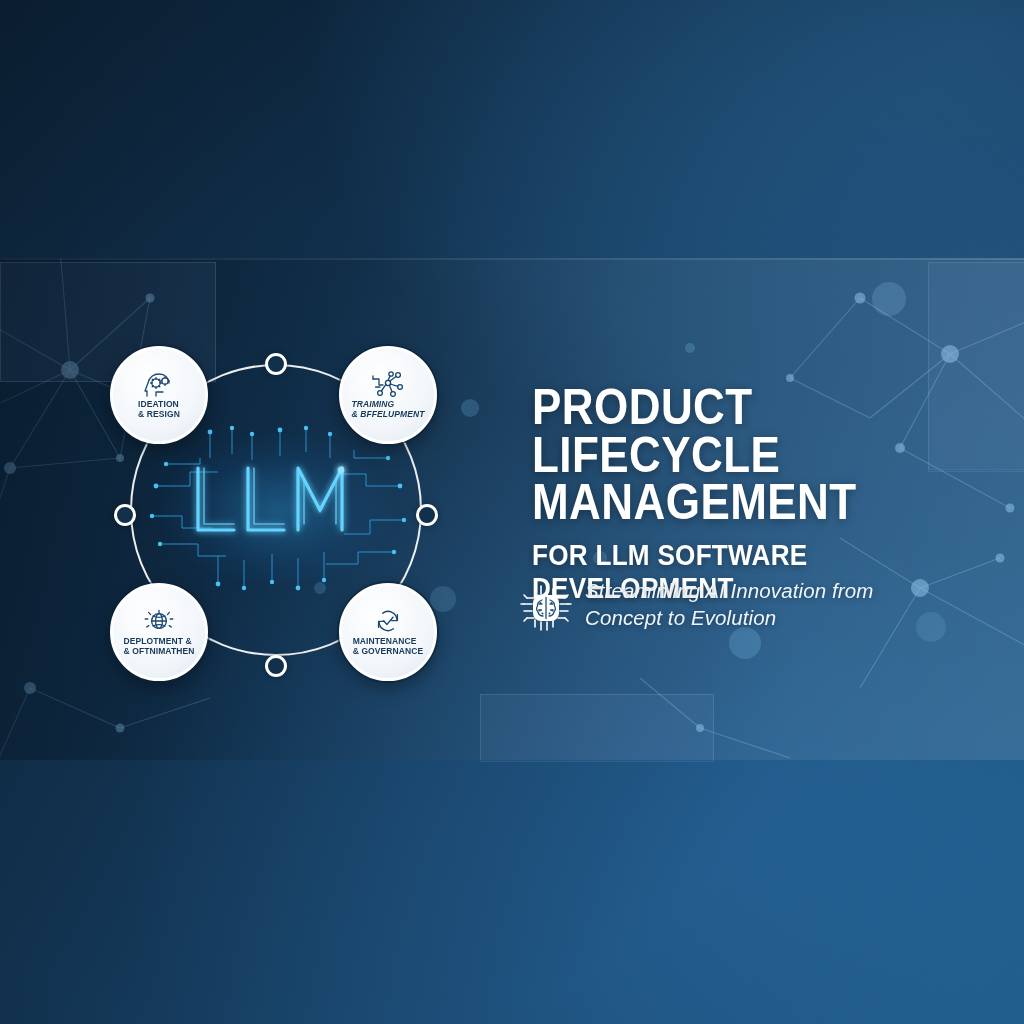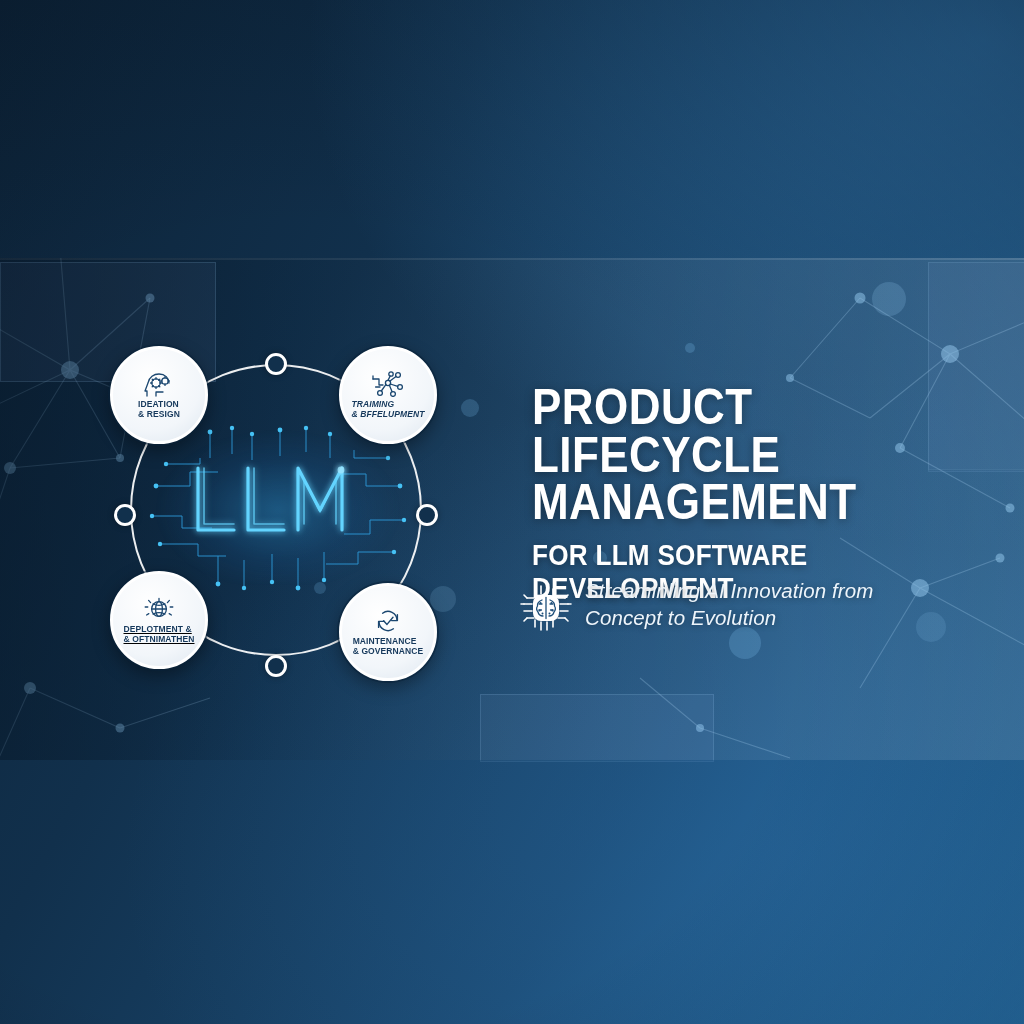--- a/index.html
+++ b/index.html
@@ -45,21 +45,21 @@
     filter:blur(2px);}
   .llm-svg{position:absolute;left:52px;top:88px;width:260px;height:168px;}
 
   .node{position:absolute;width:98px;height:98px;border-radius:50%;
     background:radial-gradient(circle at 40% 32%,#ffffff 0%,#f2f6fa 62%,#dde6ef 100%);
     border:3px solid #ffffff;box-sizing:border-box;
     box-shadow:0 0 0 2px rgba(10,34,58,.55), 0 6px 18px rgba(0,0,0,.38);
     display:flex;flex-direction:column;align-items:center;justify-content:center;}
   .node-n1{left:14px;top:10px;}
   .node-n2{left:243px;top:10px;font-style:italic;}
-  .node-n3{left:14px;top:235px;text-decoration:underline;}
+  .node-n3{left:14px;top:247px;}
   .node-n4{left:243px;top:247px;}
   .node-ico{width:34px;height:26px;margin-bottom:3px;display:block;}
   .node-lbl{color:#16395c;font-size:8.5px;font-weight:700;line-height:1.08;
     letter-spacing:.1px;white-space:pre-line;
     font-family:"Liberation Sans",sans-serif;}
 
   .conn{position:absolute;width:22px;height:22px;border-radius:50%;
     border:3.5px solid #ffffff;background:#11304c;box-sizing:border-box;
     box-shadow:0 0 6px rgba(0,0,0,.35);}
   .conn-top{left:169px;top:17px;}

